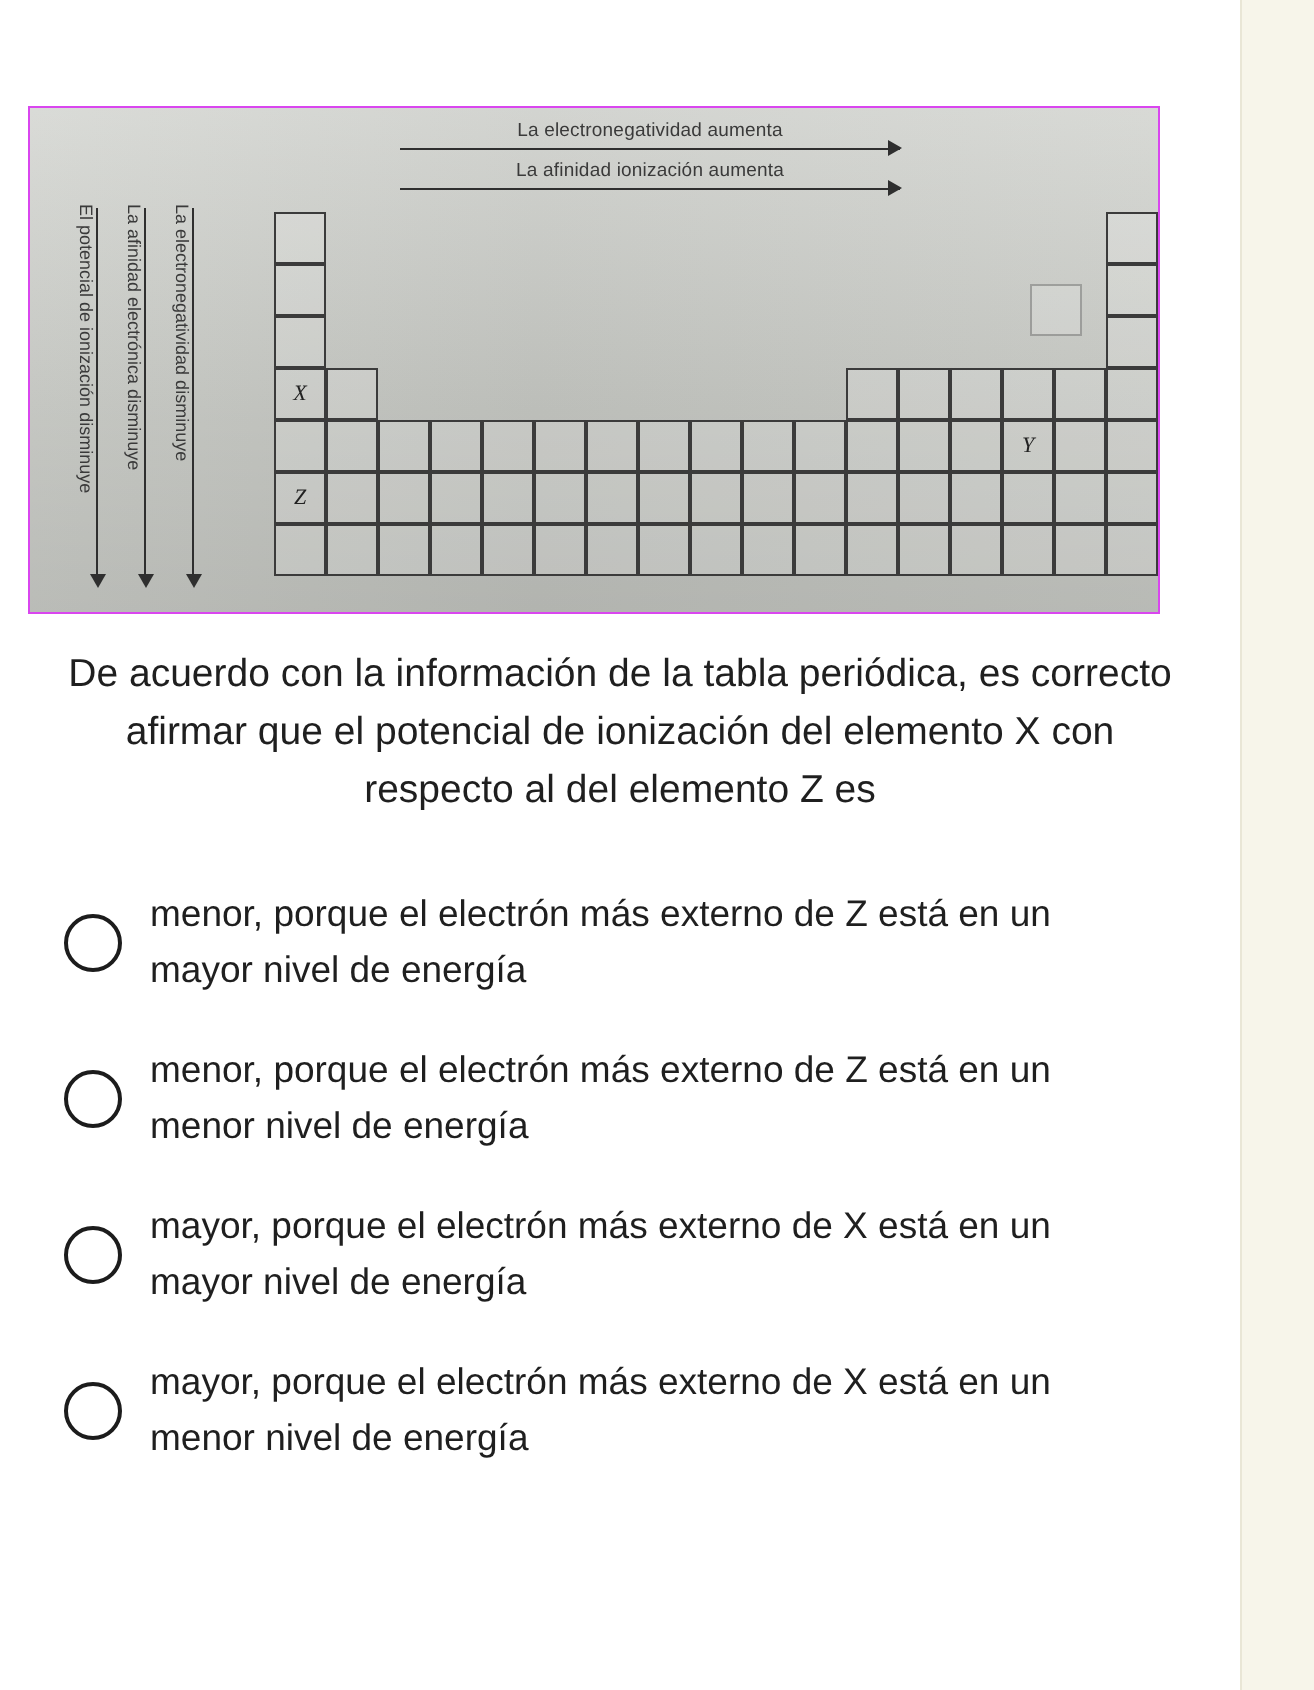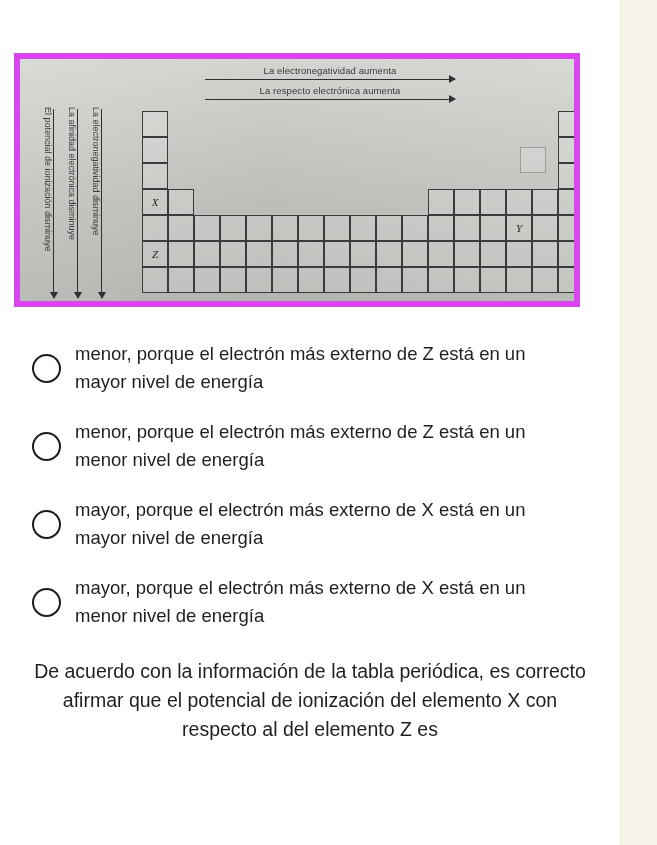--- a/index.html
+++ b/index.html
@@ -37,21 +37,21 @@
     padding: 0;
   }
 
   
   #figure {
     position: relative;
     margin: 53px 0 0 14px;
     width: 566px;
     height: 254px;
     background: #f9a8d4;
-    border: 6px solid #d946ef;
+    border: 1px solid #d946ef;
     overflow: hidden;
   }
   #figure-inner {
     position: absolute;
     inset: 0;
     background:
       linear-gradient(180deg, rgba(255,255,255,0.22), rgba(0,0,0,0.05) 60%, rgba(0,0,0,0.10)),
       linear-gradient(90deg, #cfd1cc 0%, #c6c8c3 45%, #cdcfca 100%);
   }
   
@@ -199,21 +199,21 @@
 
     <div id="figure">
       <div id="figure-inner"></div>
 
       <div class="arrow-row" id="arrow1">
         <div class="lbl">La electronegatividad aumenta</div>
         <div class="line"></div>
         <div class="head"></div>
       </div>
       <div class="arrow-row" id="arrow2">
-        <div class="lbl">La respecto electrónica aumenta</div>
+        <div class="lbl">La afinidad ionización aumenta</div>
         <div class="line"></div>
         <div class="head"></div>
       </div>
 
       <div class="vcol" id="vcol1">
         <div class="vlbl">El potencial de ionización disminuye</div>
         <div class="vline"></div>
         <div class="vhead"></div>
       </div>
       <div class="vcol" id="vcol2">
@@ -304,20 +304,22 @@
         <div class="cell" style="left:538px; top:104px; width:26px; height:26px;"></div>
         <div class="cell" style="left:538px; top:130px; width:26px; height:26px;"></div>
         <div class="cell" style="left:538px; top:156px; width:26px; height:26px;"></div>
         <div class="cell" style="left:538px; top:182px; width:26px; height:26px;"></div>
         <div class="cell" style="left:538px; top:208px; width:26px; height:26px;"></div>
 
         <div class="cell" style="left:500px; top:88px; width:26px; height:26px; border-color:rgba(60,60,60,.35);"></div>
       </div>
     </div>
 
+    <div id="question">De acuerdo con la información de la tabla periódica, es correcto afirmar que el potencial de ionización del elemento X con respecto al del elemento Z es</div>
+
     <div id="options">
 
       <div class="option">
         <div class="radio"></div>
         <div class="option-label">menor, porque el electrón más externo de Z está en un mayor nivel de energía</div>
       </div>
 
       <div class="option">
         <div class="radio"></div>
         <div class="option-label">menor, porque el electrón más externo de Z está en un menor nivel de energía</div>
@@ -327,16 +329,14 @@
         <div class="radio"></div>
         <div class="option-label">mayor, porque el electrón más externo de X está en un mayor nivel de energía</div>
       </div>
 
       <div class="option">
         <div class="radio"></div>
         <div class="option-label">mayor, porque el electrón más externo de X está en un menor nivel de energía</div>
       </div>
 
     </div>
-
-    <div id="question">De acuerdo con la información de la tabla periódica, es correcto afirmar que el potencial de ionización del elemento X con respecto al del elemento Z es</div>
   </div>
 </div>
 
 </body></html>

